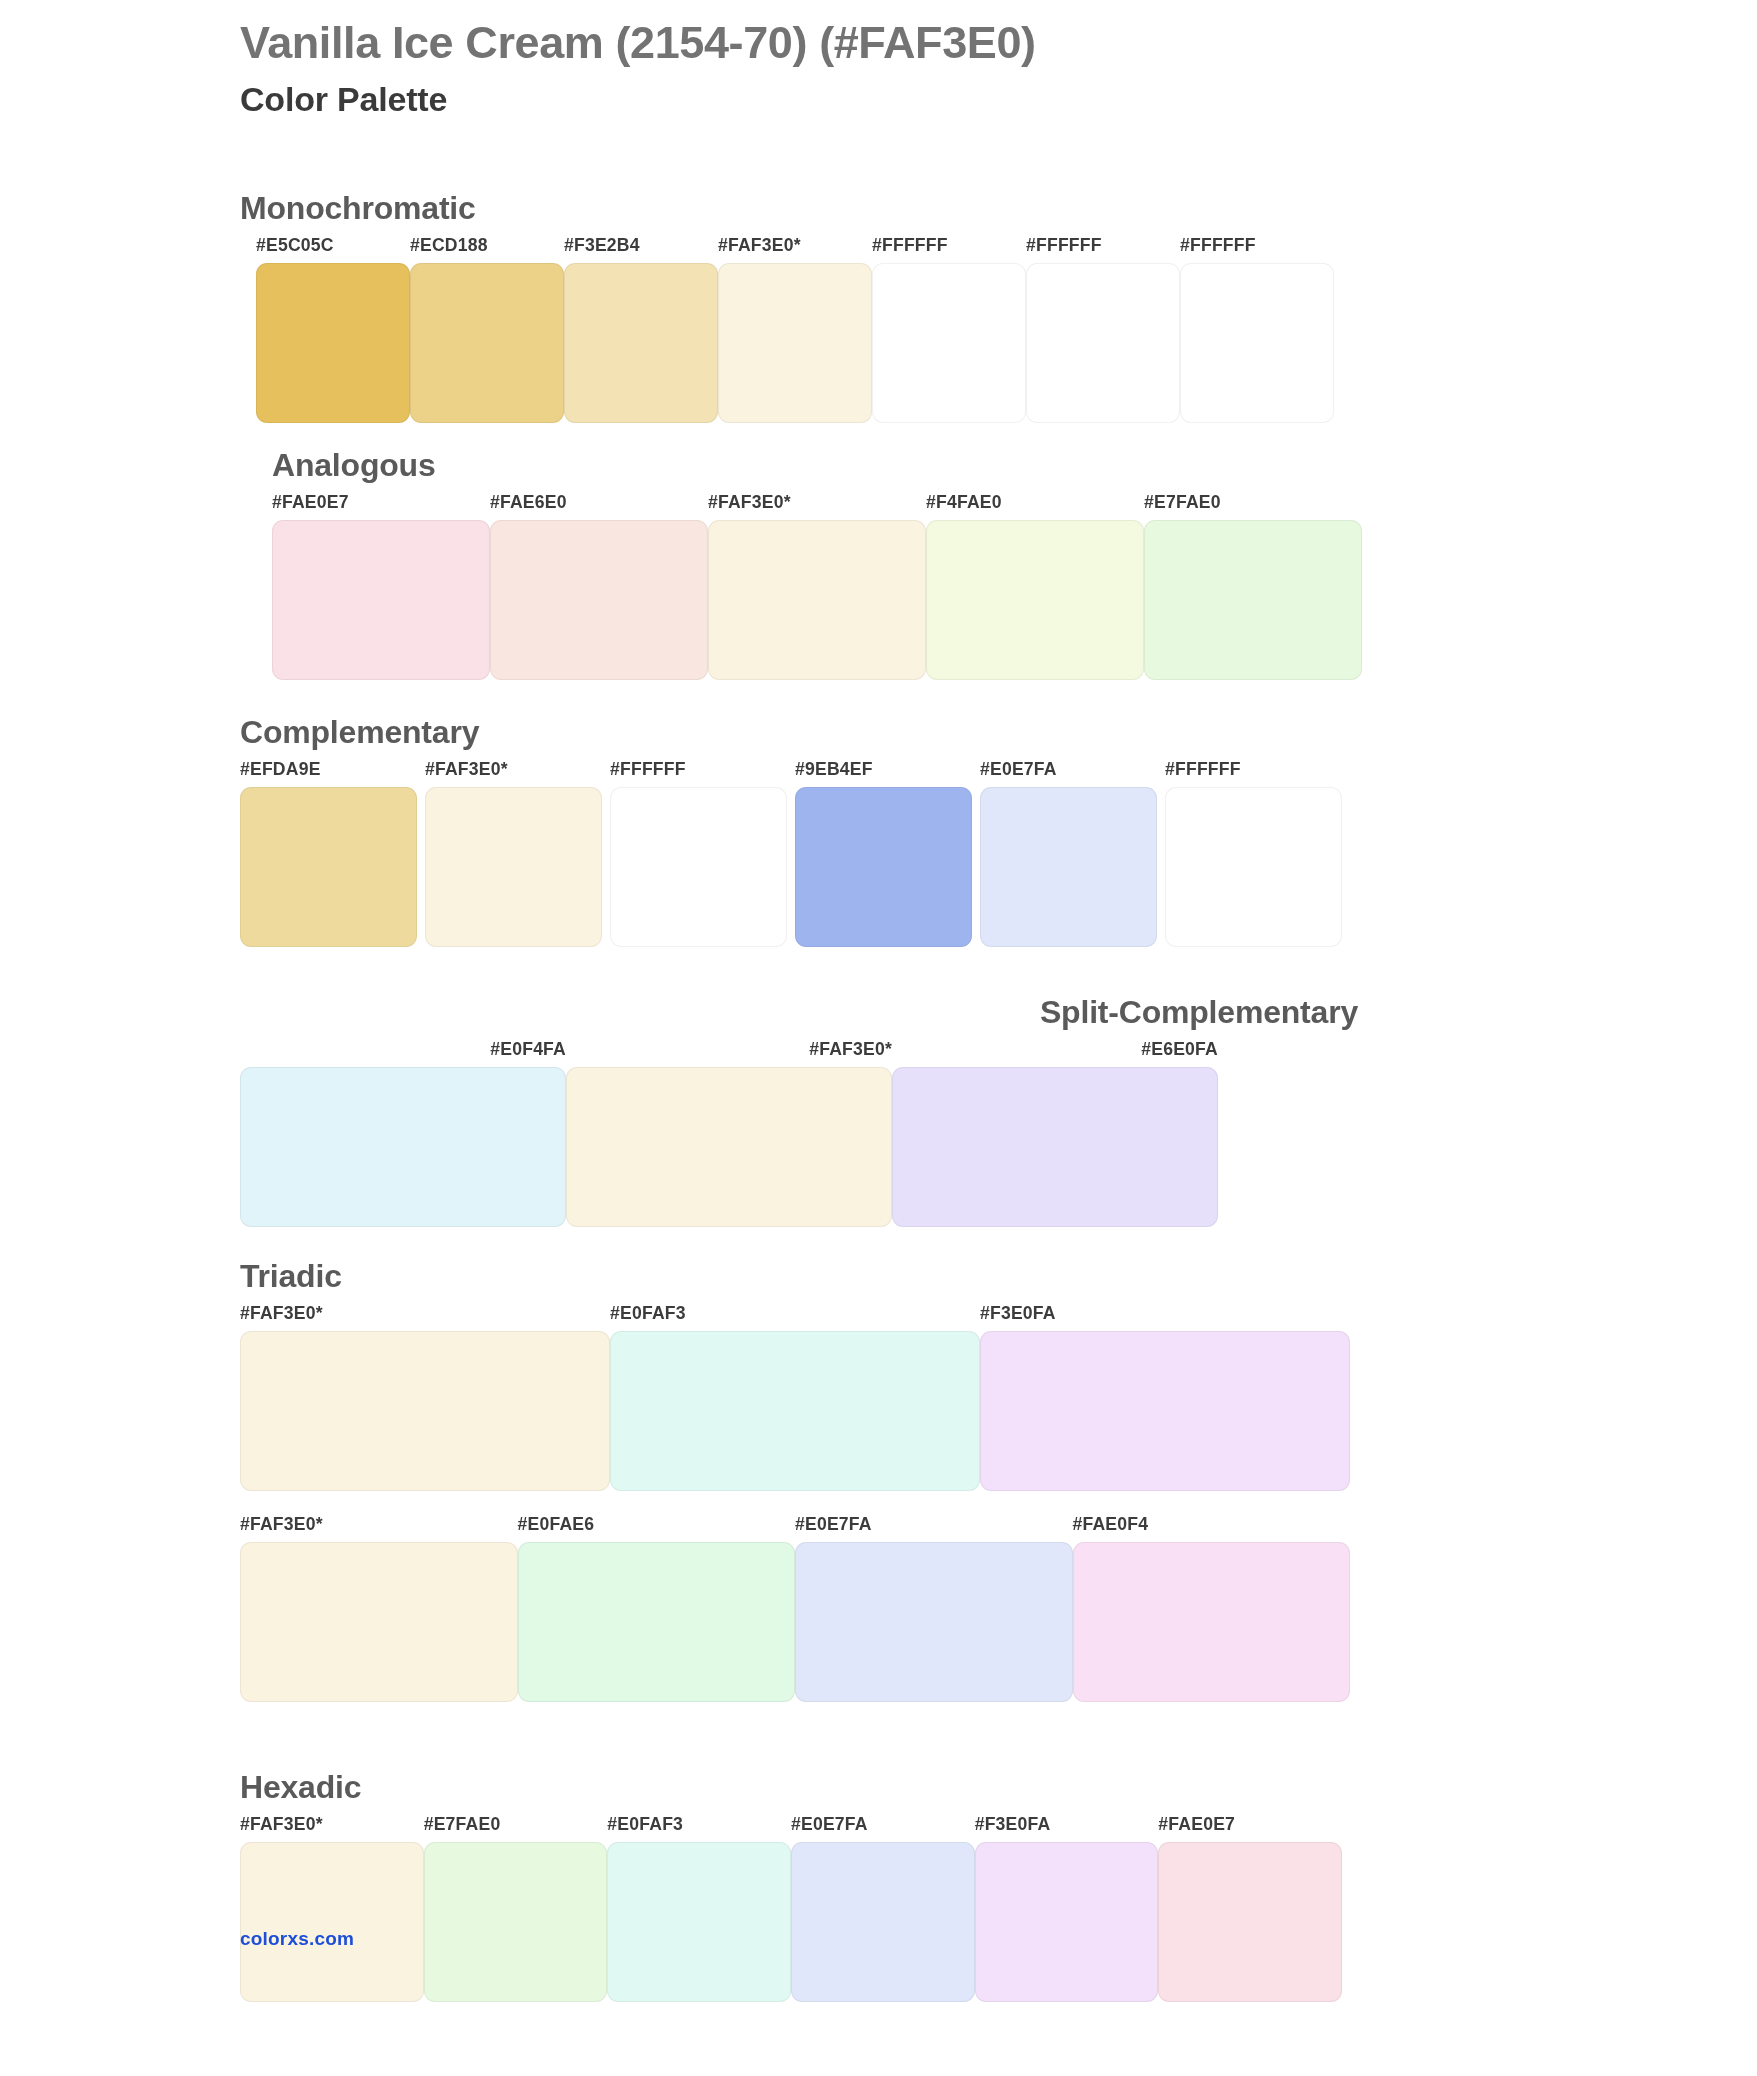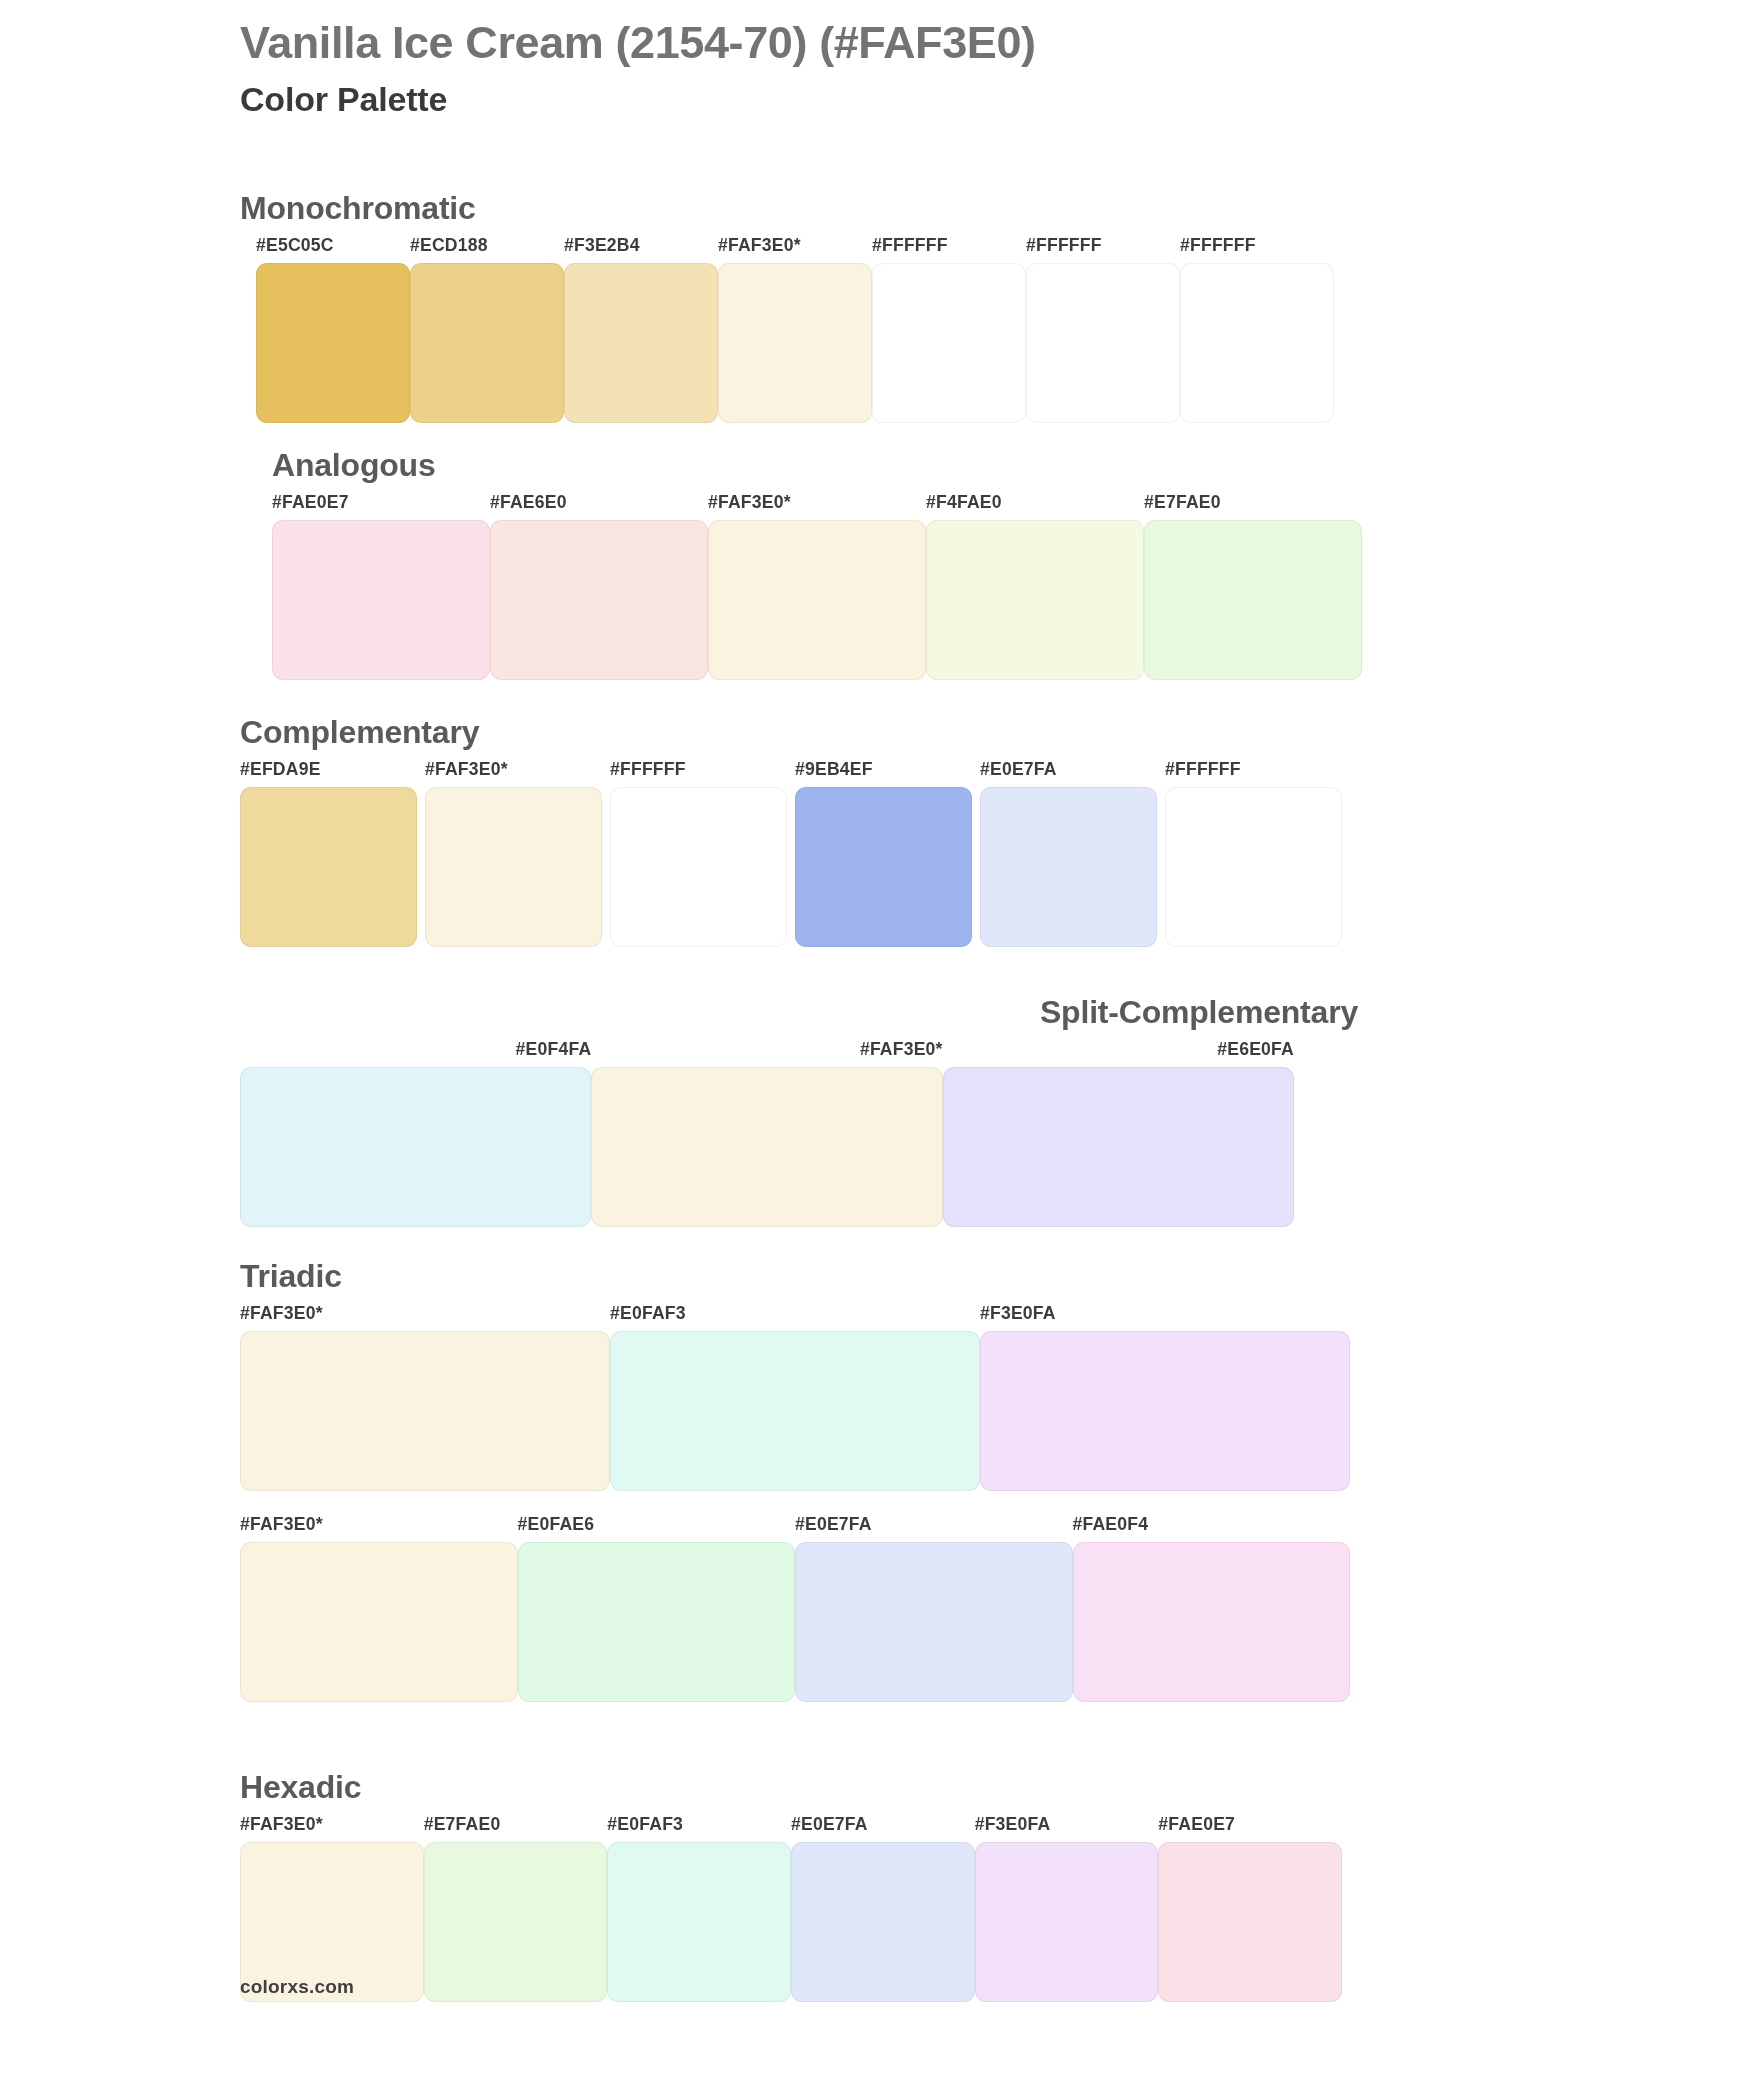--- a/index.html
+++ b/index.html
@@ -97,33 +97,33 @@
   #sec-comp  { top: 716px; }
   #sec-split { top: 996px; text-align: right; }
   #sec-tri   { top: 1260px; }
   #sec-tet   { top: 1516px; }
   #sec-hex   { top: 1771px; }
 
   
   #sec-mono  .swatch-row { width: 1078px; margin-left: 16px; }
   #sec-ana   .swatch-row { width: 1090px; }
   #sec-comp  .swatch-row { width: 1102px; gap: 8px; }
-  #sec-split .swatch-row { width: 1054px; }
+  #sec-split .swatch-row { width: 978px; }
   #sec-tri   .swatch-row { width: 1110px; }
   #sec-tet   .swatch-row { width: 1110px; }
   #sec-hex   .swatch-row { width: 1102px; }
 
   
   .footer {
     position: absolute;
     left: 240px;
-    top: 1976px;
+    top: 1928px;
     font-size: 19px;
     font-weight: bold;
-    color: #404040;
+    color: #1d4ed8;
     letter-spacing: 0.2px;
   }
 </style>
 </head>
 <body>
 
 <div class="page">
 
   <div class="header">
     <h1 class="page-title">Vanilla Ice Cream (2154-70) (#FAF3E0)</h1>

